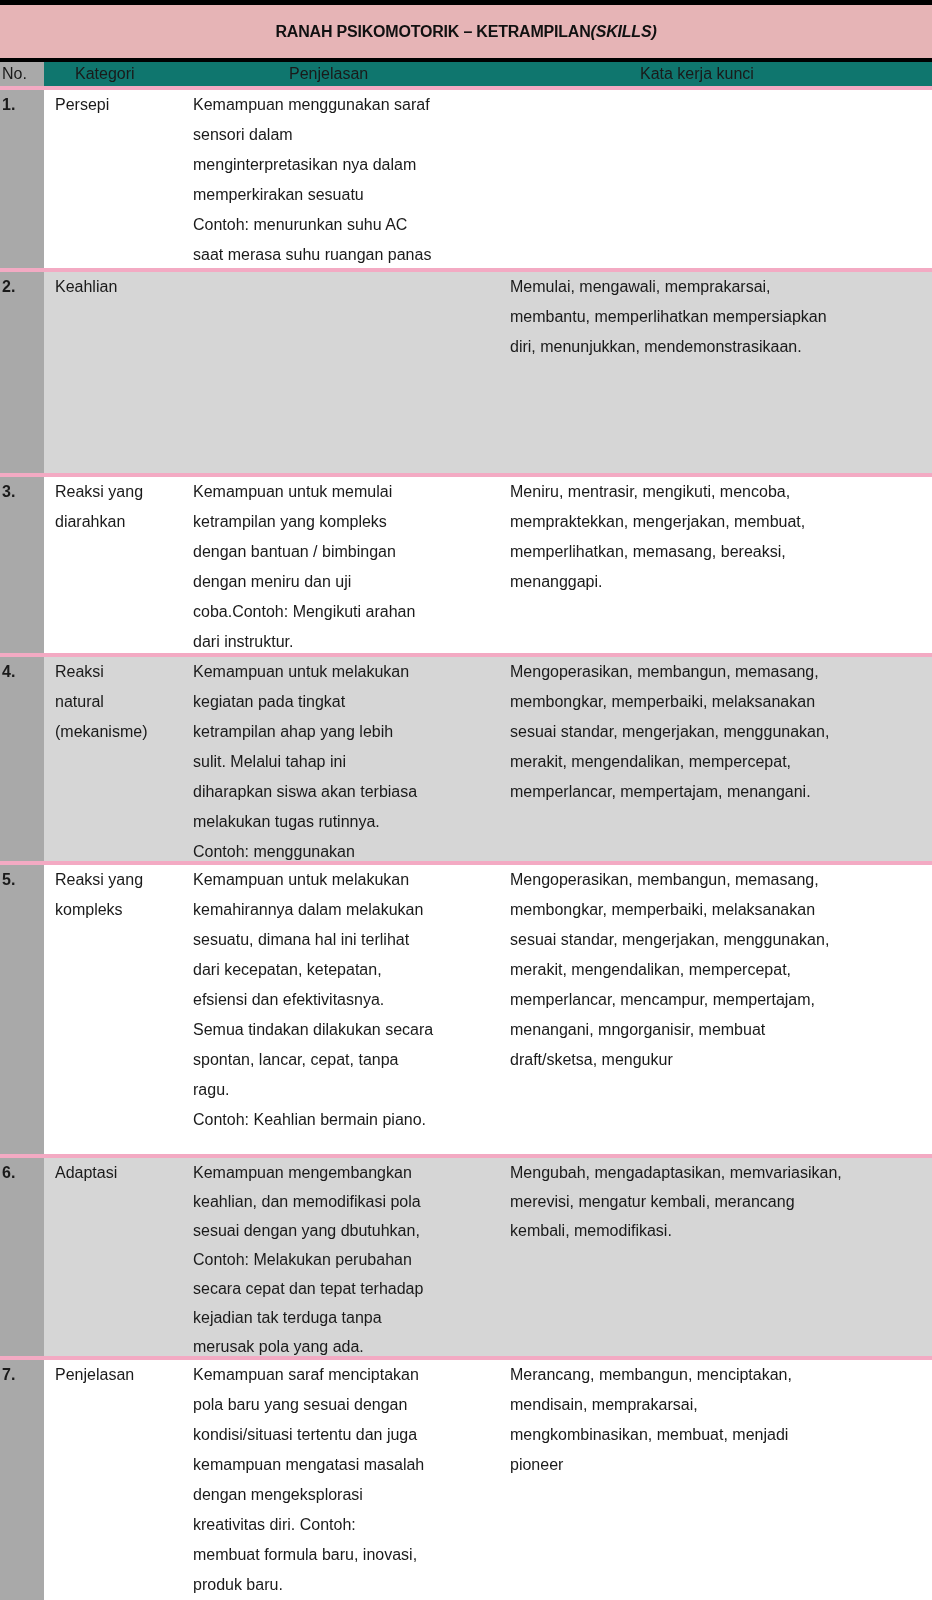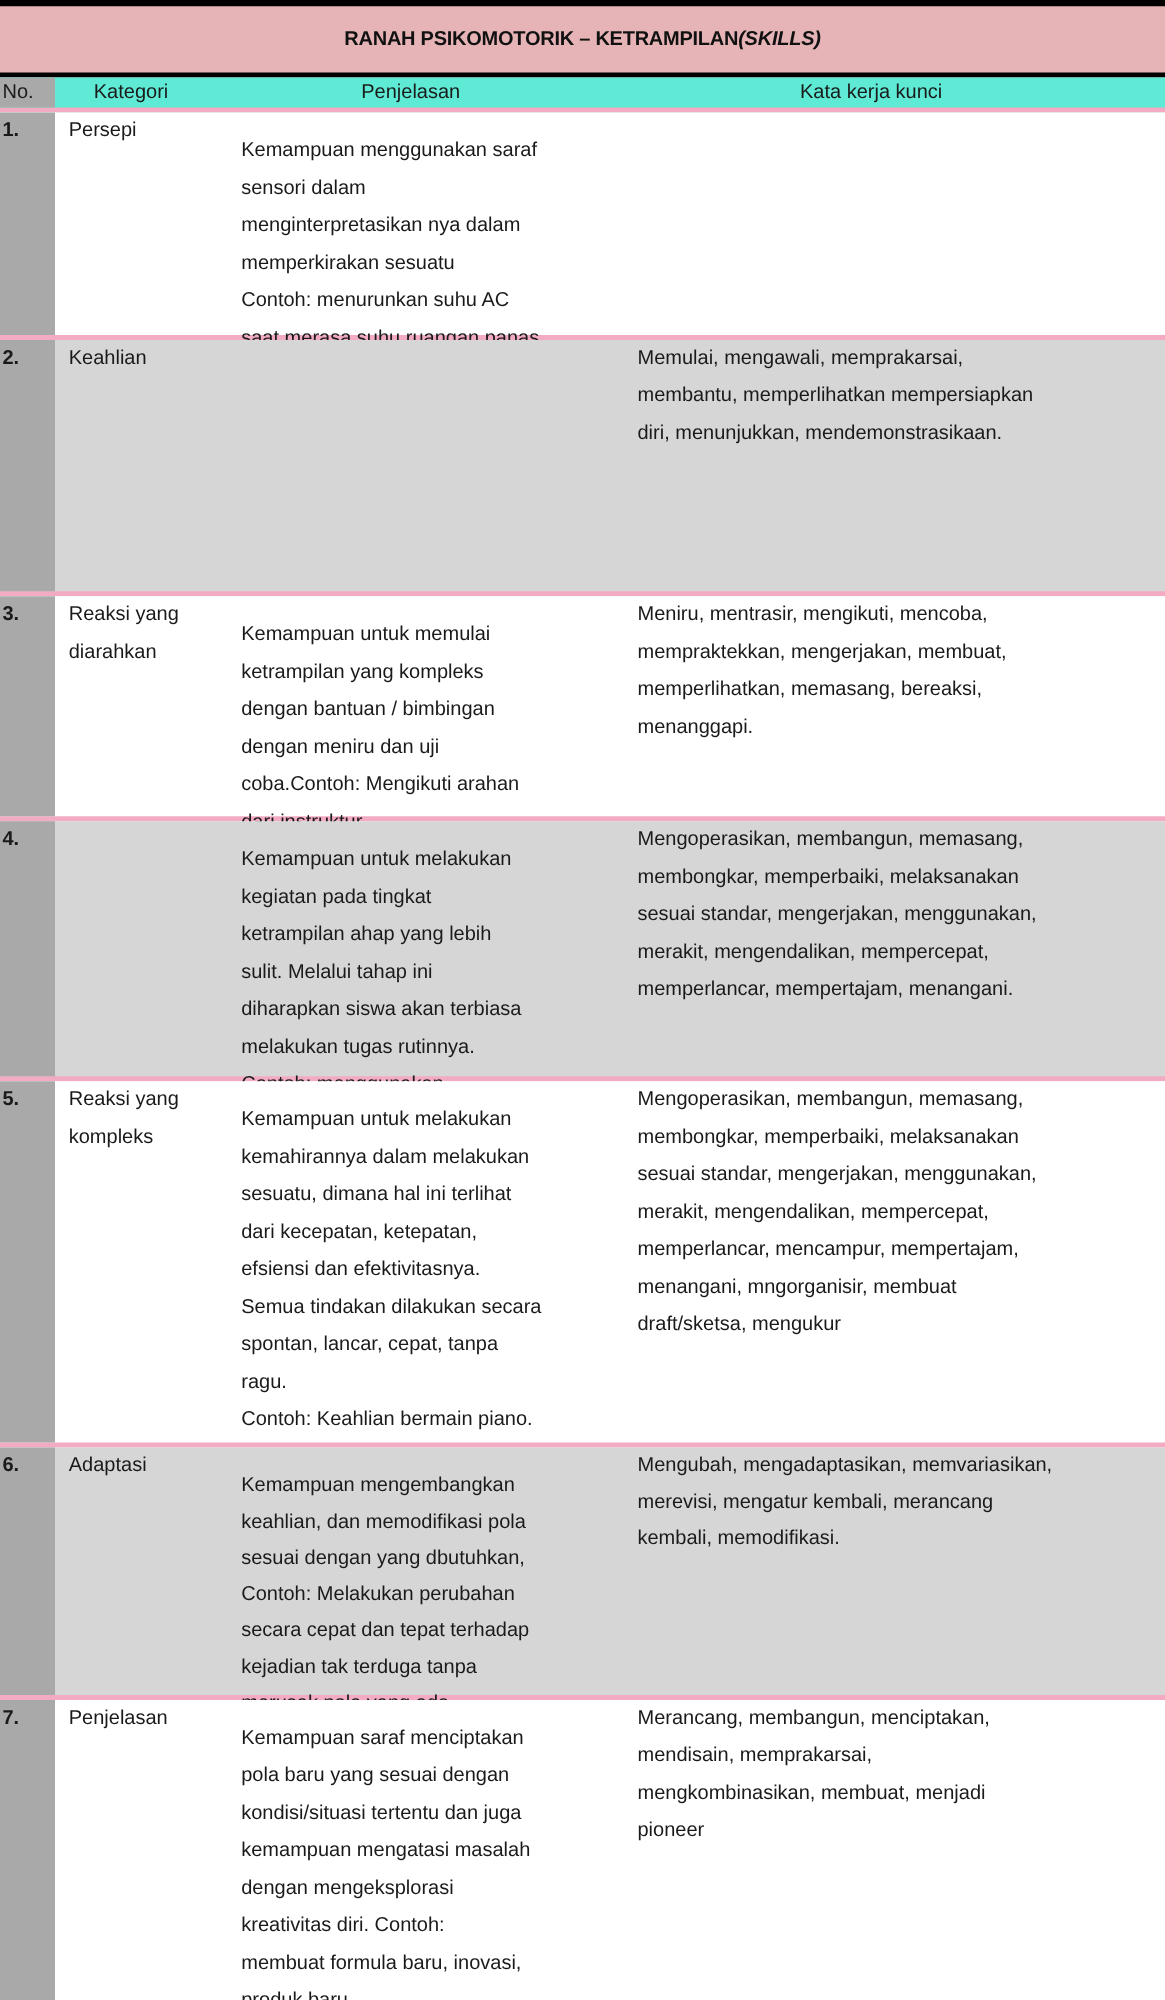--- a/index.html
+++ b/index.html
@@ -35,21 +35,21 @@
       font-weight: bold;
       letter-spacing: -0.2px;
       color: #111;
     }
     .title-inner i { font-style: italic; }
     .header-row {
       position: absolute;
       left: 0; top: 62px;
       width: 932px;
       height: 28px;
-      background: #5eead4;
+      background: #0f766e;
       border-bottom: 4px solid #f3aac3;
       box-sizing: border-box;
       font-size: 16px;
     }
     .header-row .no-cell {
       position: absolute; left: 0; top: 0;
       width: 44px; height: 24px;
       background: #a9a9a9;
       display: flex; align-items: center; padding-left: 2px;
       box-sizing: border-box;
@@ -75,21 +75,21 @@
       font-weight: bold;
       padding-left: 2px;
       box-sizing: border-box;
     }
     .table-row .cat-col {
       position: absolute; left: 55px; top: 0;
       width: 130px;
       white-space: pre-line;
     }
     .table-row .desc-col {
-      position: absolute; left: 193px; top: 16px;
+      position: absolute; left: 193px; top: 0;
       width: 300px;
       white-space: pre-line;
     }
     .table-row .kw-col {
       position: absolute; left: 510px; top: 0;
       width: 420px;
       white-space: pre-line;
     }
     .table-row.last { border-bottom: none; }
   </style>
@@ -140,20 +140,23 @@
 coba.Contoh: Mengikuti arahan
 dari instruktur.</div>
   <div class="kw-col">Meniru, mentrasir, mengikuti, mencoba,
 mempraktekkan, mengerjakan, membuat,
 memperlihatkan, memasang, bereaksi,
 menanggapi.</div>
 </div>
 
 <div class="table-row grey" style="top:657px;height:208px">
   <div class="no-col">4.</div>
+  <div class="cat-col">Reaksi
+natural
+(mekanisme)</div>
   <div class="desc-col">Kemampuan untuk melakukan
 kegiatan pada tingkat
 ketrampilan ahap yang lebih
 sulit. Melalui tahap ini
 diharapkan siswa akan terbiasa
 melakukan tugas rutinnya.
 Contoh: menggunakan</div>
   <div class="kw-col">Mengoperasikan, membangun, memasang,
 membongkar, memperbaiki, melaksanakan
 sesuai standar, mengerjakan, menggunakan,

